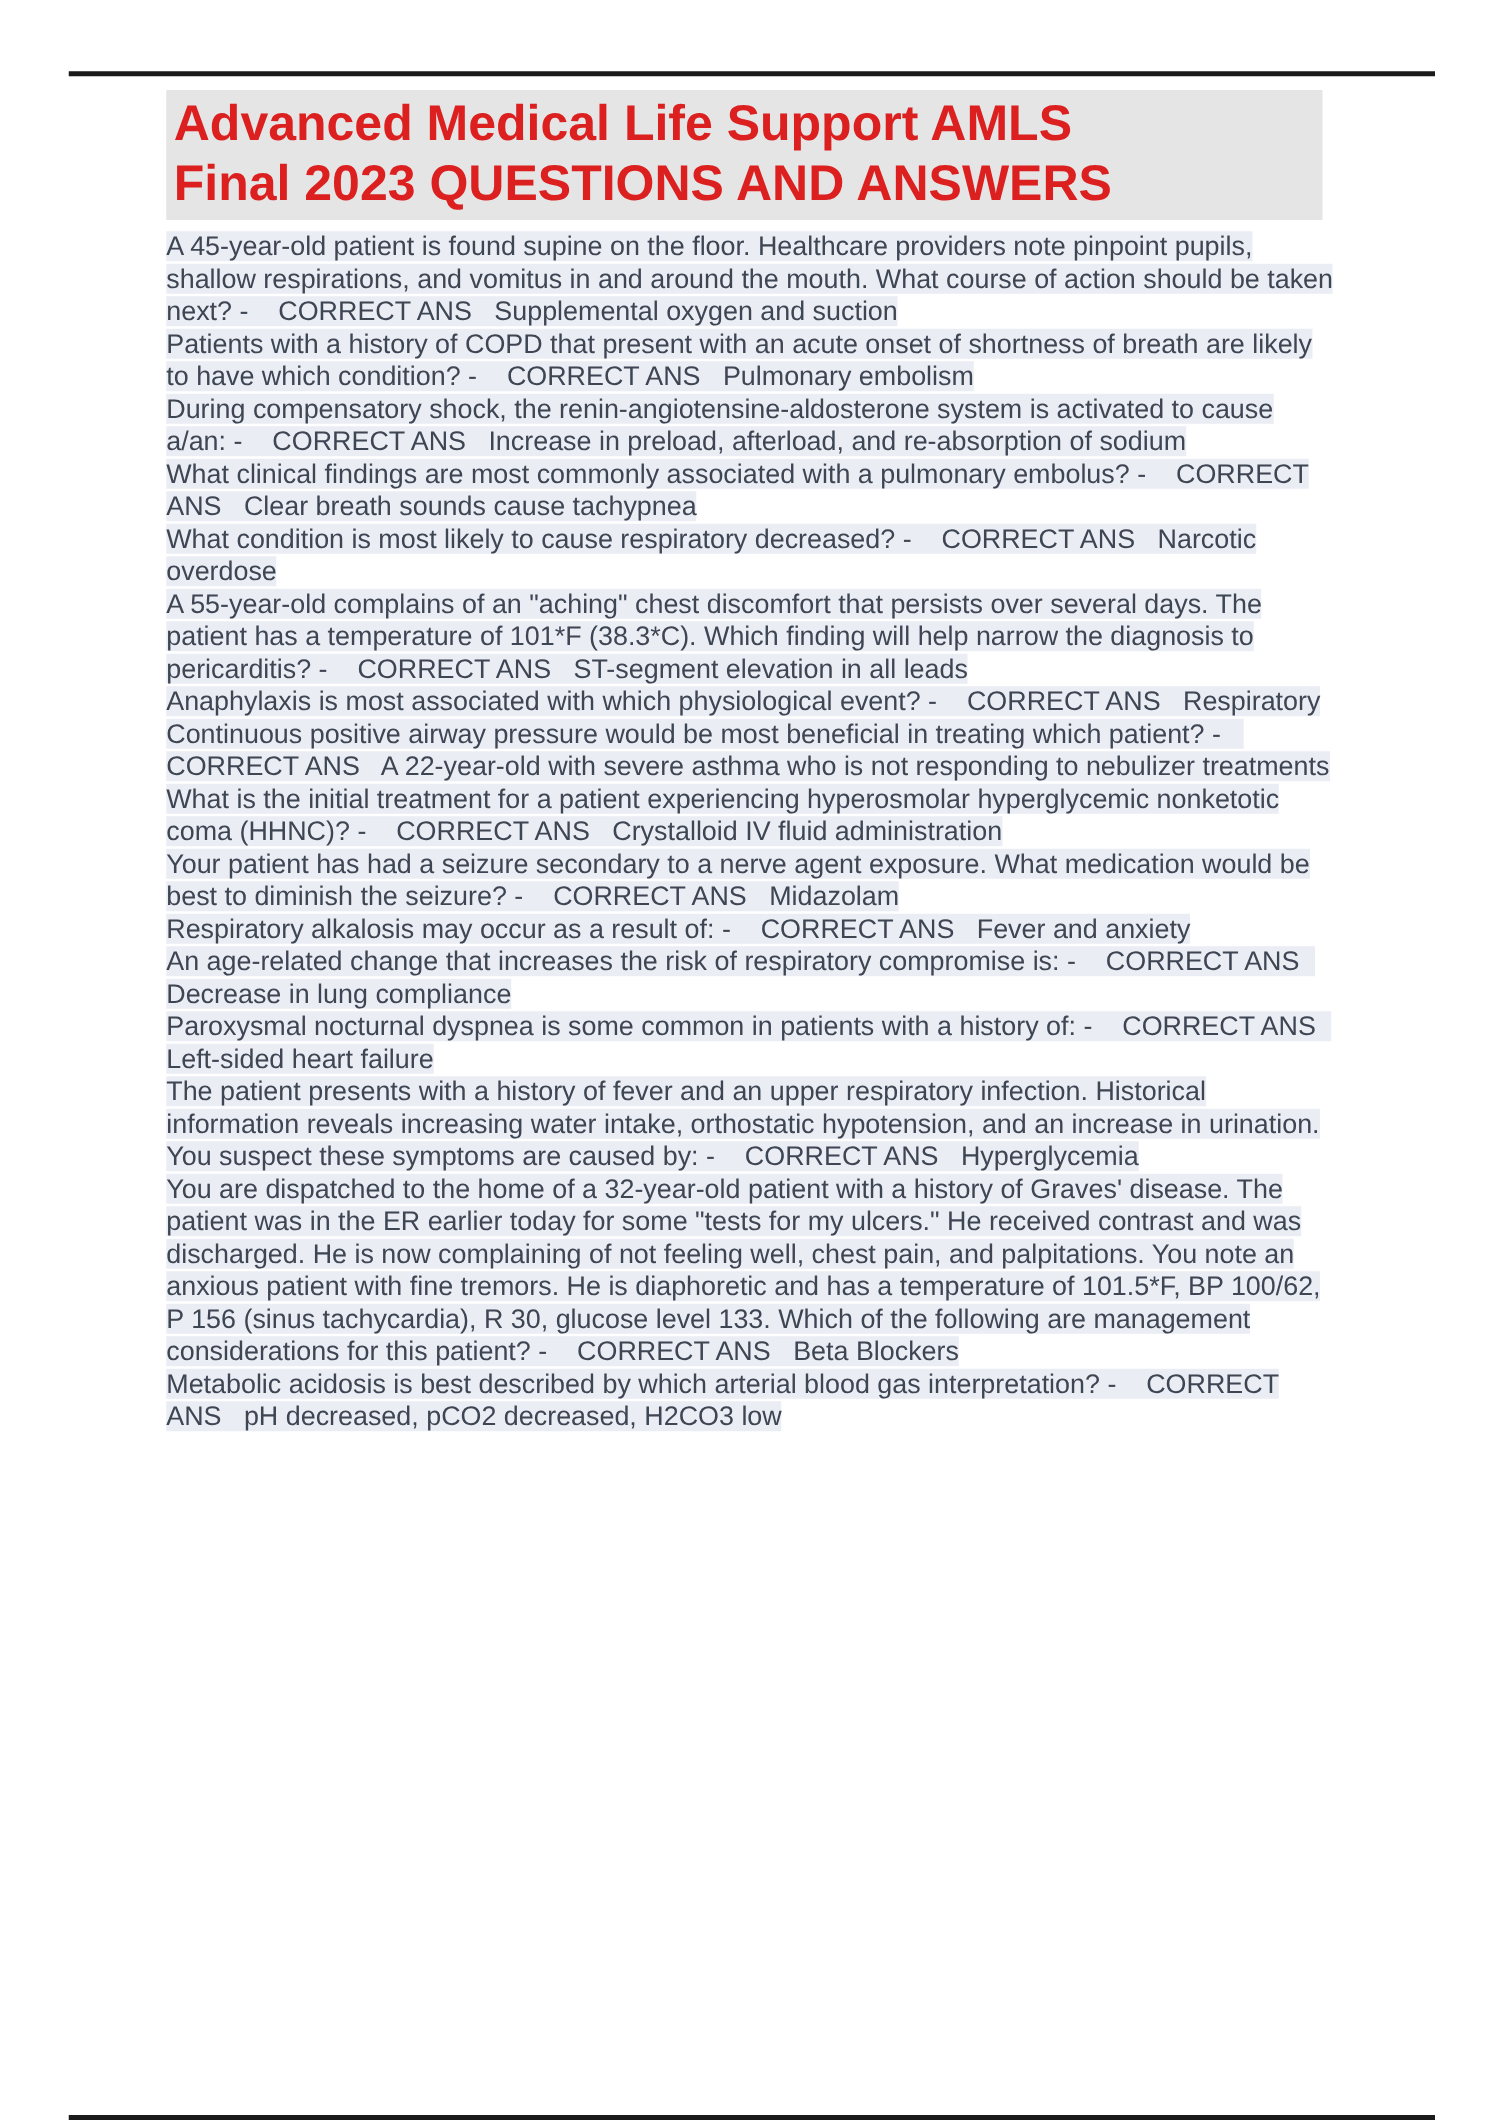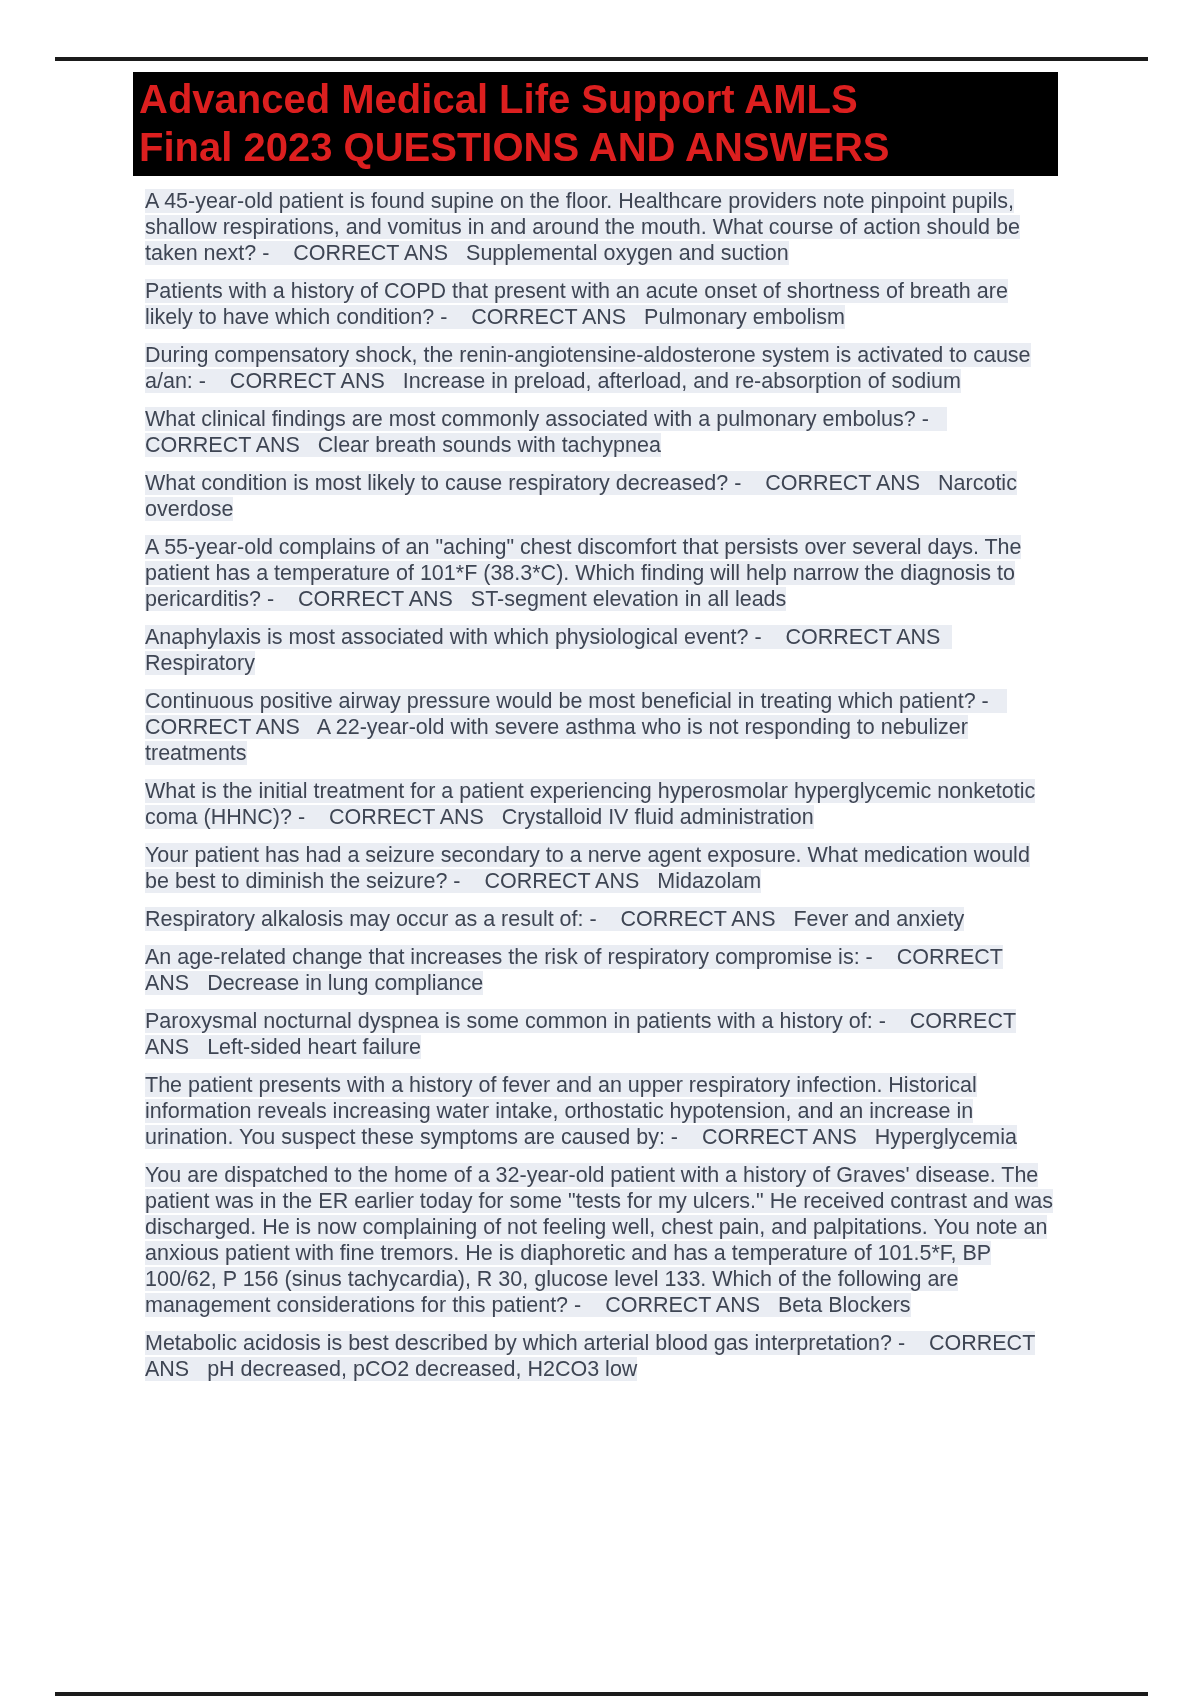--- a/index.html
+++ b/index.html
@@ -22,37 +22,37 @@
   .rule-top { top: 57px; }
   .rule-bottom { top: 1692px; }
   .content {
     position: absolute;
     top: 72px;
     left: 133px;
     width: 935px;
   }
   .doc-title {
     display: block;
-    background: #000000;
+    background: #e5e5e5;
     color: #dc1f1f;
     font-size: 40px;
     font-weight: bold;
     line-height: 48px;
     width: 925px;
     padding: 3px 0 5px 6px;
   }
   .title-line { display: block; white-space: nowrap; }
   .qa-body {
     margin-top: 8px;
     font-size: 21.5px;
     line-height: 26px;
     color: #3e4553;
     width: 935px;
   }
-  .qa { margin: 12px; }
+  .qa { margin: 0; }
   .hl { background: #eaedf3; }
 </style>
 </head>
 <body>
 
 <div class="page">
   <div class="rule rule-top"></div>
 
   <div class="content">
     <h1 class="doc-title">
@@ -60,21 +60,21 @@
       <span class="title-line">Final 2023 QUESTIONS AND ANSWERS</span>
     </h1>
 
     <div class="qa-body" id="qa-list">
   <p class="qa"><span class="hl"><span class="q">A 45-year-old patient is found supine on the floor. Healthcare providers note pinpoint pupils, shallow respirations, and vomitus in and around the mouth. What course of action should be taken next?</span><span class="sep"> -&nbsp;&nbsp;&nbsp; </span><span class="marker">CORRECT ANS</span><span class="sep2">&nbsp;&nbsp; </span><span class="a">Supplemental oxygen and suction</span></span></p>
 
   <p class="qa"><span class="hl"><span class="q">Patients with a history of COPD that present with an acute onset of shortness of breath are likely to have which condition?</span><span class="sep"> -&nbsp;&nbsp;&nbsp; </span><span class="marker">CORRECT ANS</span><span class="sep2">&nbsp;&nbsp; </span><span class="a">Pulmonary embolism</span></span></p>
 
   <p class="qa"><span class="hl"><span class="q">During compensatory shock, the renin-angiotensine-aldosterone system is activated to cause a/an:</span><span class="sep"> -&nbsp;&nbsp;&nbsp; </span><span class="marker">CORRECT ANS</span><span class="sep2">&nbsp;&nbsp; </span><span class="a">Increase in preload, afterload, and re-absorption of sodium</span></span></p>
 
-  <p class="qa"><span class="hl"><span class="q">What clinical findings are most commonly associated with a pulmonary embolus?</span><span class="sep"> -&nbsp;&nbsp;&nbsp; </span><span class="marker">CORRECT ANS</span><span class="sep2">&nbsp;&nbsp; </span><span class="a">Clear breath sounds with tachypnea</span></span></p>
+  <p class="qa"><span class="hl"><span class="q">What clinical findings are most commonly associated with a pulmonary embolus?</span><span class="sep"> -&nbsp;&nbsp;&nbsp; </span><span class="marker">CORRECT ANS</span><span class="sep2">&nbsp;&nbsp; </span><span class="a">Clear breath sounds cause tachypnea</span></span></p>
 
   <p class="qa"><span class="hl"><span class="q">What condition is most likely to cause respiratory decreased?</span><span class="sep"> -&nbsp;&nbsp;&nbsp; </span><span class="marker">CORRECT ANS</span><span class="sep2">&nbsp;&nbsp; </span><span class="a">Narcotic overdose</span></span></p>
 
   <p class="qa"><span class="hl"><span class="q">A 55-year-old complains of an "aching" chest discomfort that persists over several days. The patient has a temperature of 101*F (38.3*C). Which finding will help narrow the diagnosis to pericarditis?</span><span class="sep"> -&nbsp;&nbsp;&nbsp; </span><span class="marker">CORRECT ANS</span><span class="sep2">&nbsp;&nbsp; </span><span class="a">ST-segment elevation in all leads</span></span></p>
 
   <p class="qa"><span class="hl"><span class="q">Anaphylaxis is most associated with which physiological event?</span><span class="sep"> -&nbsp;&nbsp;&nbsp; </span><span class="marker">CORRECT ANS</span><span class="sep2">&nbsp;&nbsp; </span><span class="a">Respiratory</span></span></p>
 
 
   <p class="qa"><span class="hl"><span class="q">Continuous positive airway pressure would be most beneficial in treating which patient?</span><span class="sep"> -&nbsp;&nbsp;&nbsp; </span><span class="marker">CORRECT ANS</span><span class="sep2">&nbsp;&nbsp; </span><span class="a">A 22-year-old with severe asthma who is not responding to nebulizer treatments</span></span></p>
 

